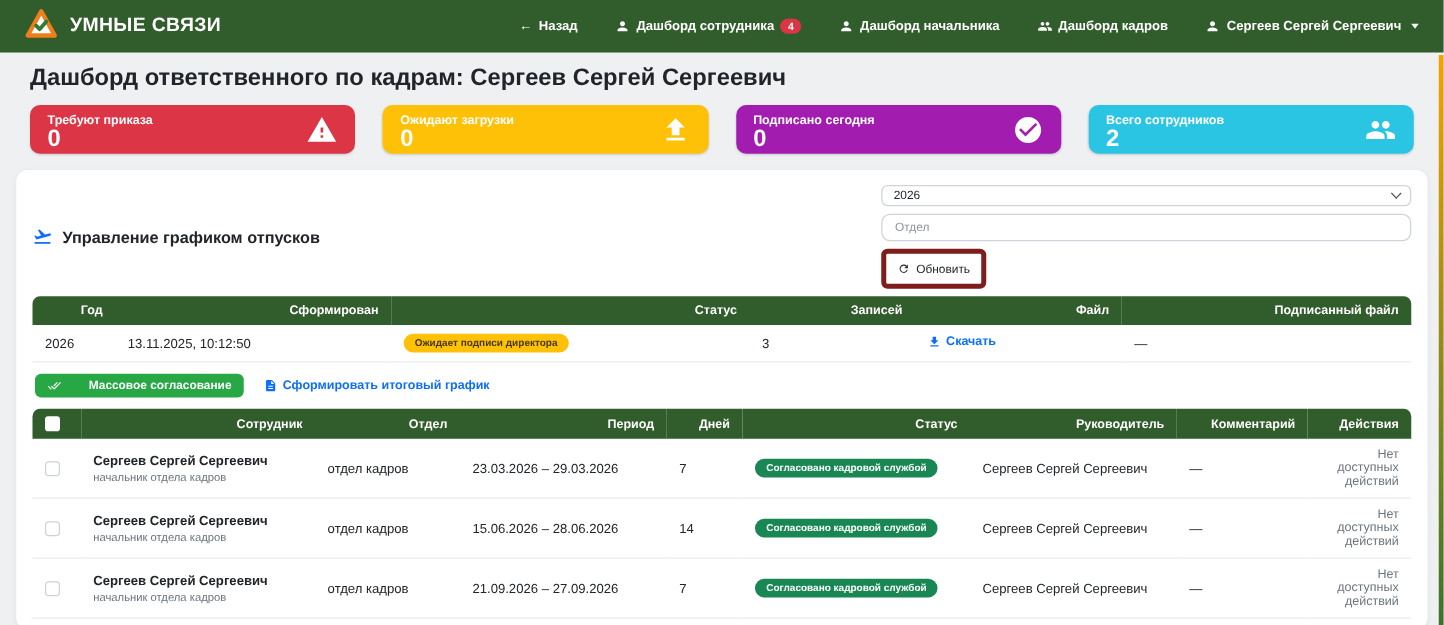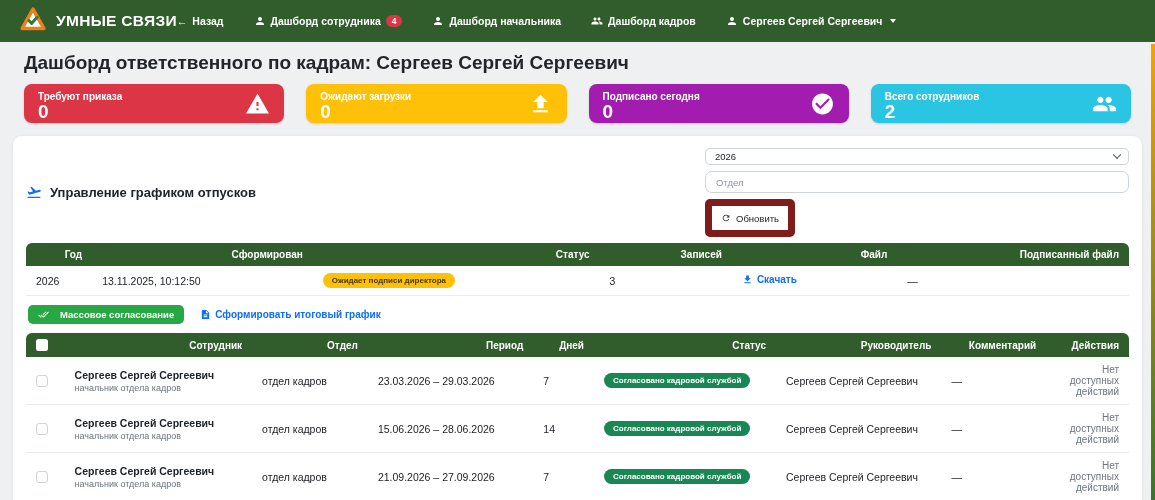--- a/index.html
+++ b/index.html
@@ -4,21 +4,21 @@
 <style>
   * { box-sizing: border-box; }
   html,body { margin:0; padding:0; }
   body {
     width:1155px; height:500px; position:relative; overflow:hidden;
     background:#eef0f2; font-family:"Liberation Sans", sans-serif; color:#212529;
   }
 
   
   .navbar { height:42px; background:#315c2b; display:flex; align-items:center;
-            justify-content:flex-start; padding:0 20px; }
+            justify-content:space-between; padding:0 20px; }
   .brand { display:flex; align-items:center; gap:10px; color:#fff; font-weight:bold;
            font-size:15.5px; letter-spacing:.3px; cursor:pointer; }
   .nav { display:flex; align-items:center; gap:30px; }
   .nav-item { display:flex; align-items:center; gap:5px; color:#fff; font-size:10.5px;
               font-weight:600; cursor:pointer; white-space:nowrap; }
   .nav-item svg { width:12px; height:12px; fill:#fff; }
   .badge-count { background:#dc3545; color:#fff; border-radius:9px; font-size:8.5px;
                  padding:2px 6px; font-weight:bold; line-height:1; }
   .caret { width:0; height:0; border-left:3.5px solid transparent;
            border-right:3.5px solid transparent; border-top:4px solid #fff; margin-left:3px; }
@@ -48,21 +48,21 @@
   .select-wrap::after { content:""; position:absolute; right:9px; top:50%; width:5px; height:5px;
     border-right:1.5px solid #555; border-bottom:1.5px solid #555;
     transform:translateY(-70%) rotate(45deg); pointer-events:none; }
   select.filter-select { width:100%; appearance:none; -webkit-appearance:none;
     border:1px solid #ced4da; border-radius:5px; background:#fff; font-size:9.5px;
     padding:2px 20px 2px 9px; height:17px; color:#212529; font-family:inherit; }
   input.filter-input { width:100%; border:1px solid #ced4da; border-radius:7px; height:22px;
     padding:0 10px; font-size:9.5px; color:#212529; font-family:inherit; outline:none; }
   input.filter-input::placeholder { color:#8d949b; }
   .refresh-btn { align-self:flex-start; display:flex; align-items:center; gap:5px;
-    border:7px solid #7f1d1d; background:#fff; border-radius:5px; padding:12px 9px; height:19px;
+    border:4px solid #7f1d1d; background:#fff; border-radius:5px; padding:12px 9px; height:19px;
     font-size:9.5px; color:#212529; font-family:inherit; cursor:pointer; }
   .refresh-btn svg { width:10px; height:10px; fill:#333; }
 
   
   table { width:100%; border-collapse:collapse; }
   thead th { background:#315c2b; color:#fff; font-size:10px; font-weight:bold; text-align:right;
              padding:6px 10px; white-space:nowrap; }
   thead th:first-child { border-top-left-radius:6px; }
   thead th:last-child  { border-top-right-radius:6px; }
   tbody td { font-size:10.5px; padding:7px 10px; border-bottom:1px solid #e9ecef;
@@ -71,21 +71,21 @@
   .badge-pill { display:inline-block; border-radius:9px; padding:3px 9px; font-size:8px;
                 font-weight:bold; white-space:nowrap; }
   .badge-warning { background:#ffc107; color:#46390a; }
   .badge-success { background:#198754; color:#fff; }
 
   .link-blue { color:#0d6efd; font-size:10px; font-weight:600; display:inline-flex;
                align-items:center; gap:4px; cursor:pointer; text-decoration:none;text-align:right; }
   .link-blue svg { width:11px; height:11px; fill:#0d6efd; }
 
   .actions-row { display:flex; align-items:center; gap:16px; margin:9px 2px; }
-  .btn-green { display:flex; align-items:center; gap:11px; background:#28a745; color:#fff;
+  .btn-green { display:flex; align-items:center; gap:22px; background:#28a745; color:#fff;
     border:none; border-radius:5px; padding:4px 10px; font-size:9.5px; font-weight:600;
     font-family:inherit; cursor:pointer; }
   .btn-green svg { width:11px; height:11px; fill:#fff; }
 
   .cb-header { width:12px; height:12px; background:#fff; border-radius:2.5px; cursor:pointer; }
   .cb { width:12px; height:12px; border:1.5px solid #cdd3d8; border-radius:3px; background:#fff;
         cursor:pointer; }
   .emp-name { font-weight:bold; font-size:10.5px; }
   .emp-pos  { font-size:9px; color:#6c757d; margin-top:2px; }
   .actions-cell { text-align:right; color:#6c757d; font-size:10px; }

